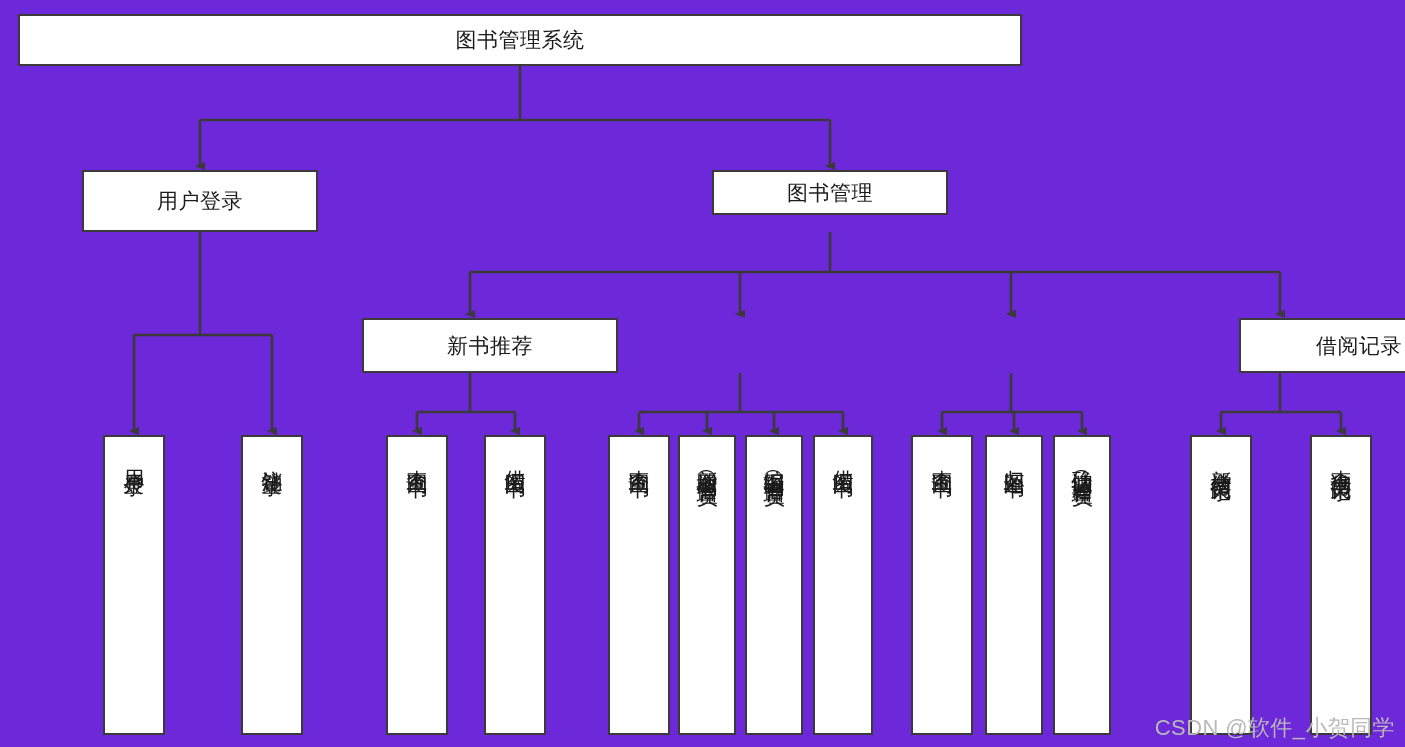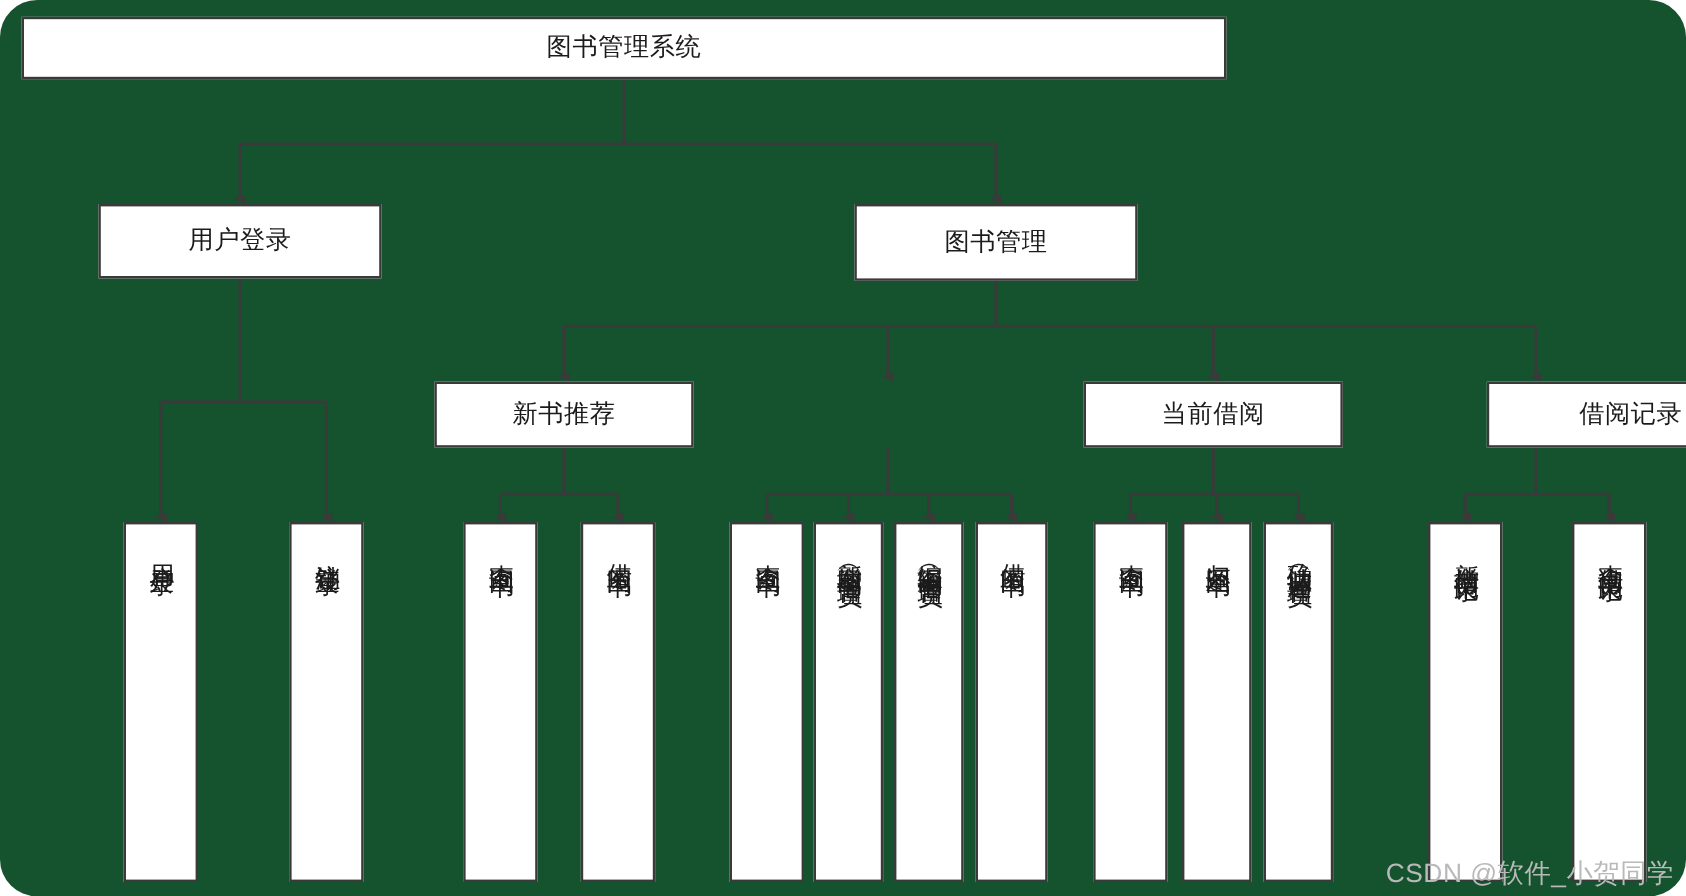--- a/index.html
+++ b/index.html
@@ -64,21 +64,21 @@
     bottom: 4px;
     font-size: 22px;
     color: #b9b9b9;
     letter-spacing: 0.4px;
     white-space: nowrap;
   }
 </style>
 </head>
 <body>
 
-<div id="canvas" style="background: #14532d; border-radius: 31px;">
+<div id="canvas" style="background: #6d28d9;">
 
   <svg id="wires" viewBox="0 0 1405 747" xmlns="http://www.w3.org/2000/svg">
     <defs>
       <marker id="arrow" markerWidth="11" markerHeight="11" refX="4.5" refY="5.2" orient="auto" markerUnits="userSpaceOnUse">
         <path d="M0.6,0.2 L8.4,0.2 L4.5,10.4 Z" fill="#3a3a3a"></path>
       </marker>
     </defs>
 
     <g stroke="#3a3a3a" stroke-width="2.6" fill="none" stroke-linecap="butt">
 
@@ -126,29 +126,26 @@
     </g>
   </svg>
 
   <div class="node" id="n-root" style="left: 18px; top: 14px; width: 1004px; height: 52px; border-color: rgb(58, 58, 58); background: rgb(255, 255, 255);">
     <span class="lbl" style="color: rgb(27, 27, 27);">图书管理系统</span>
   </div>
 
   <div class="node" id="n-l2-0" style="left: 82px; top: 170px; width: 236px; height: 62px; border-color: rgb(58, 58, 58); background: rgb(255, 255, 255);">
     <span class="lbl" style="color: rgb(27, 27, 27);">用户登录</span>
   </div>
-  <div class="node" id="n-l2-1" style="left: 712px; top: 170px; width: 236px; height: 64px; border-color: rgb(58, 58, 58); background: rgb(255, 255, 255);">
+  <div class="node" id="n-l2-1" style="left: 712px; top: 170px; width: 236px; height: 45px; border-color: rgb(58, 58, 58); background: rgb(255, 255, 255);">
     <span class="lbl" style="color: rgb(27, 27, 27);">图书管理</span>
   </div>
 
-  <div class="node" id="n-l3-0" style="left: 362px; top: 318px; width: 216px; height: 55px; border-color: rgb(58, 58, 58); background: rgb(255, 255, 255);">
+  <div class="node" id="n-l3-0" style="left: 362px; top: 318px; width: 256px; height: 55px; border-color: rgb(58, 58, 58); background: rgb(255, 255, 255);">
     <span class="lbl" style="color: rgb(27, 27, 27);">新书推荐</span>
-  </div>
-  <div class="node" id="n-l3-2" style="left: 903px; top: 318px; width: 216px; height: 55px; border-color: rgb(58, 58, 58); background: rgb(255, 255, 255);">
-    <span class="lbl" style="color: rgb(27, 27, 27);">当前借阅</span>
   </div>
   <div class="node" id="n-l3-3" style="left: 1220px; top: 318px; width: 240px; height: 55px; border-color: rgb(58, 58, 58); background: rgb(255, 255, 255); margin-left: 19px;">
     <span class="lbl" style="color: rgb(27, 27, 27);">借阅记录</span>
   </div>
 
   <div class="node leaf" id="n-lf-0" style="left: 103px; top: 435px; width: 62px; height: 300px; border-color: rgb(58, 58, 58); background: rgb(255, 255, 255);">
     <span class="lbl" style="color: rgb(27, 27, 27);">用户登录</span>
   </div>
   <div class="node leaf" id="n-lf-1" style="left: 241px; top: 435px; width: 62px; height: 300px; border-color: rgb(58, 58, 58); background: rgb(255, 255, 255);">
     <span class="lbl" style="color: rgb(27, 27, 27);">注销登录</span>

